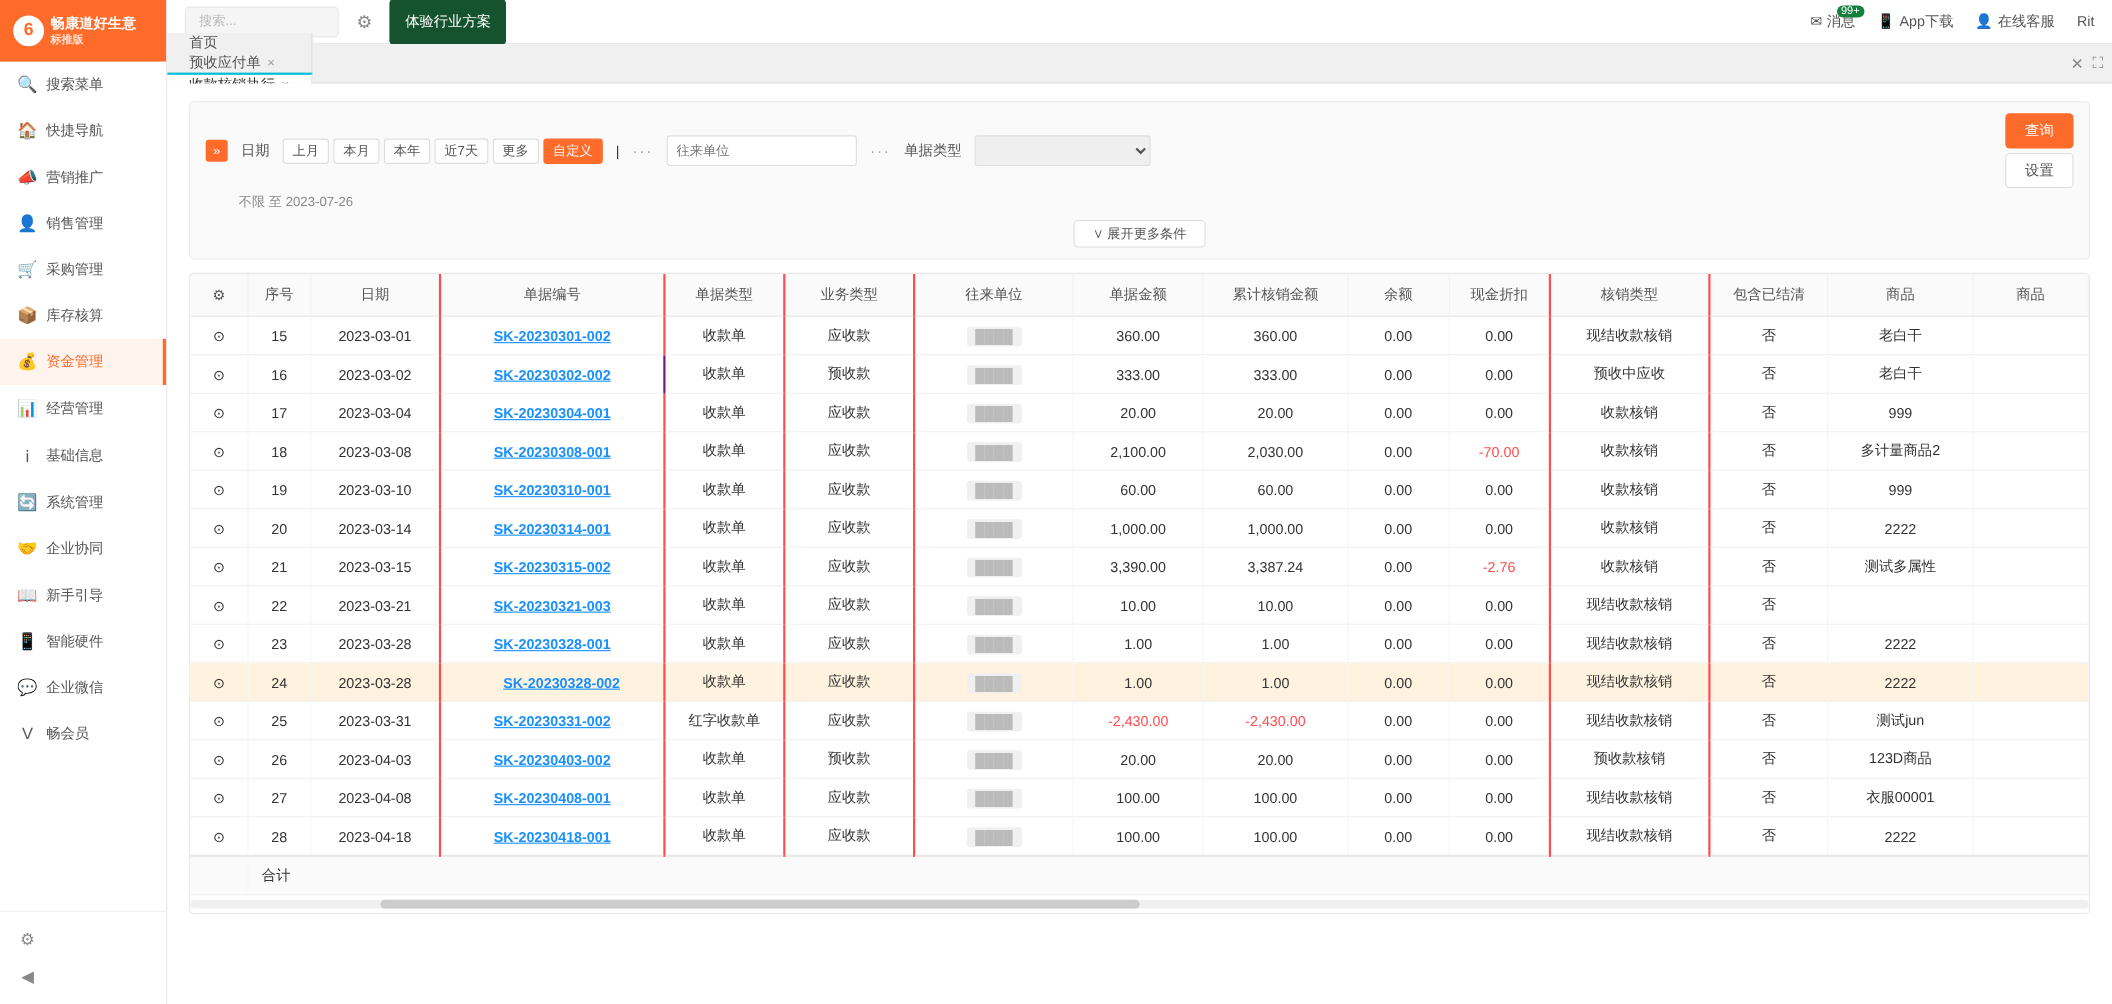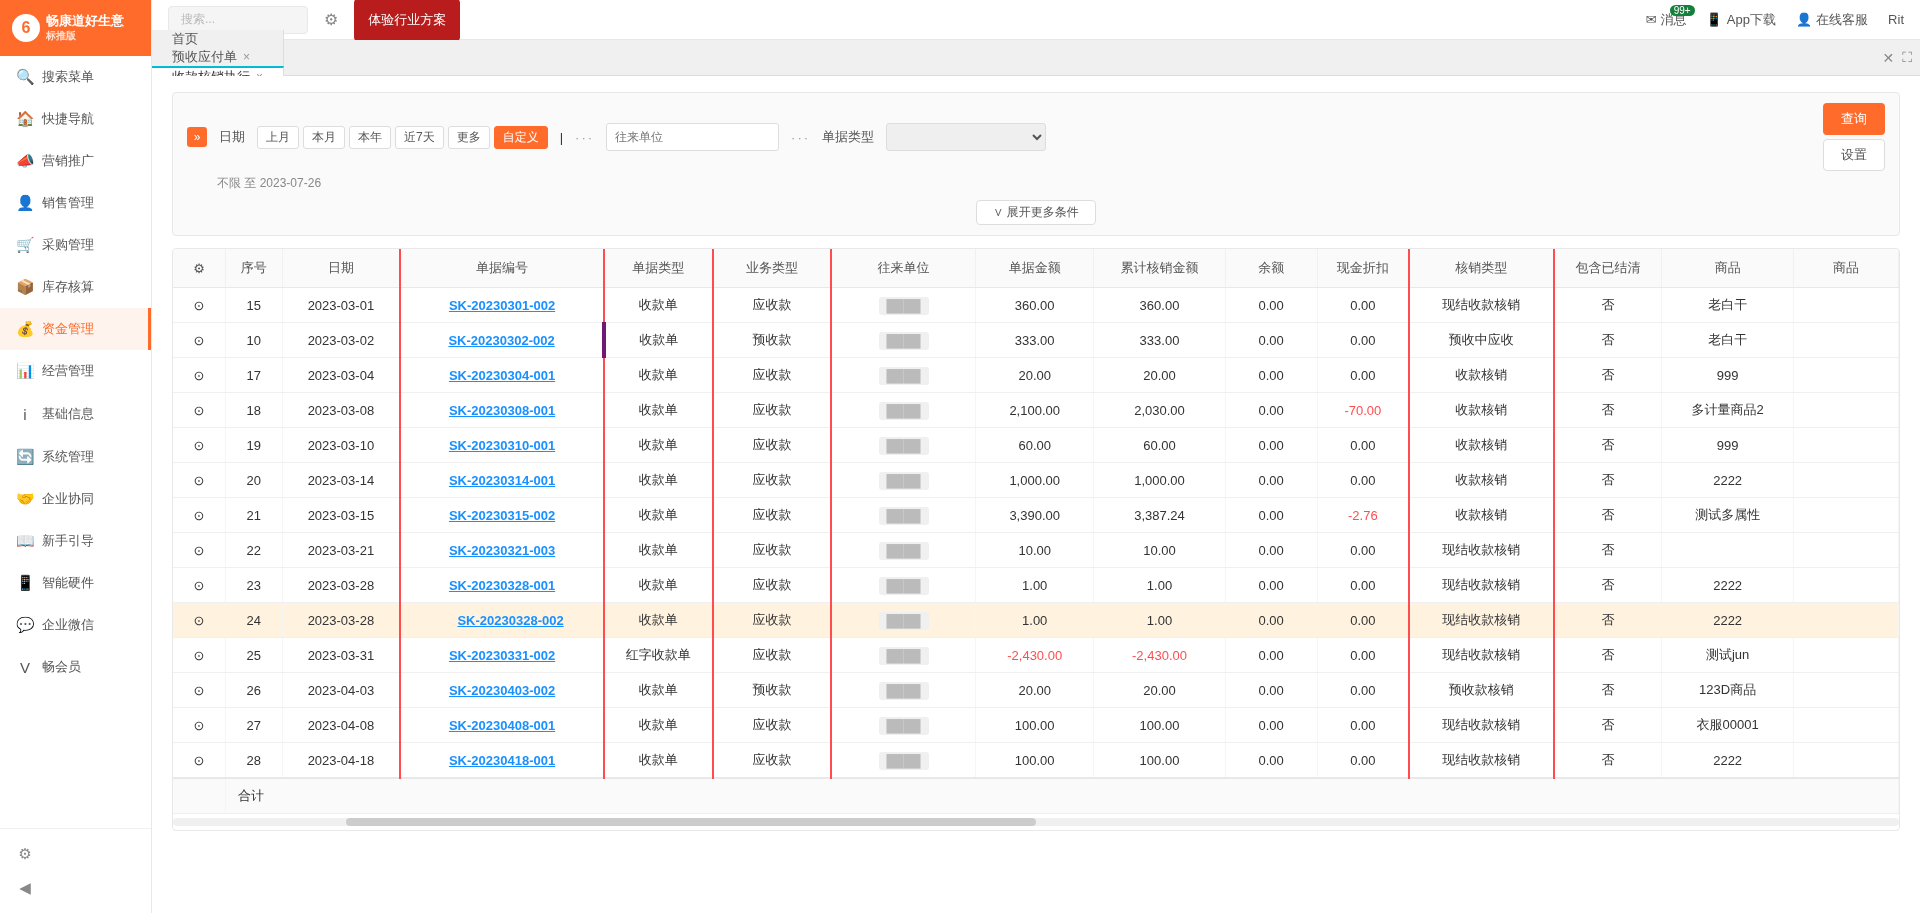--- a/index.html
+++ b/index.html
@@ -18,21 +18,21 @@
     .sidebar-bottom { margin-top: auto; border-top: 1px solid #f0f0f0; padding: 8px 0; }
     .sidebar-bottom-item { display: flex; align-items: center; gap: 8px; padding: 8px 16px; cursor: pointer; color: #888; }
 
     
     .main { flex: 1; display: flex; flex-direction: column; overflow: hidden; }
 
     
     .topbar { background: #fff; border-bottom: 1px solid #e8e8e8; height: 40px; display: flex; align-items: center; padding: 0 16px; gap: 16px; }
     .topbar-search { background: #f5f5f5; border-radius: 4px; padding: 4px 12px; color: #999; font-size: 12px; width: 140px; height: 28px; display: flex; align-items: center; border: 1px solid #e8e8e8; }
     .topbar-gear { color: #888; font-size: 16px; cursor: pointer; }
-    .topbar-btn-orange { background: #b91c1c; color: #fff; border: none; border-radius: 4px; padding: 4px 14px; font-size: 13px; cursor: pointer; height: 42px; }
+    .topbar-btn-orange { background: #14532d; color: #fff; border: none; border-radius: 4px; padding: 4px 14px; font-size: 13px; cursor: pointer; height: 42px; }
     .topbar-right { margin-left: auto; display: flex; align-items: center; gap: 20px; color: #555; font-size: 13px; }
     .topbar-badge { position: relative; }
     .topbar-badge-count { position: absolute; top: -6px; right: -8px; background: #15803d; color: #fff; border-radius: 8px; font-size: 10px; padding: 0 4px; min-width: 16px; text-align: center; }
     .topbar-right-item { display: flex; align-items: center; gap: 4px; cursor: pointer; color: #555; }
 
     
     .tabs { background: #f0f0f0; display: flex; align-items: center; height: 36px; border-bottom: 1px solid #ddd; }
     .tab { padding: 0 20px; height: 100%; display: flex; align-items: center; gap: 6px; cursor: pointer; font-size: 13px; color: #555; border-right: 1px solid #ddd; background: #f0f0f0; }
     .tab.active { background: #fff; color: #333; font-weight: 500; border-top: 2px solid #00bcd4; }
     .tab-close { color: #999; font-size: 12px; cursor: pointer; }
@@ -287,23 +287,23 @@
     <td style="width:100px;" class="">360.00</td>
     <td style="width:70px;">0.00</td>
     <td style="width:70px;" class="">0.00</td>
     <td style="width:110px;border-left:2px solid #ff4d4f;border-right:2px solid #ff4d4f;">现结收款核销</td>
     <td style="width:80px;">否</td>
     <td style="width:100px;">老白干</td>
     <td style="width:80px;"></td>
   </tr>
               <tr>
     <td style="width:40px;">⊙</td>
-    <td style="width:40px;">10</td>
+    <td style="width:40px;">16</td>
     <td style="width:90px;">2023-03-02</td>
-    <td style="width:155px;border-left:2px solid #ff4d4f;border-right:4px solid #701a75;">
+    <td style="width:155px;border-left:2px solid #ff4d4f;border-right:2px solid #701a75;">
       <a class="link">SK-20230302-002</a>
     </td>
     <td style="width:80px;">收款单</td>
     <td style="width:90px;border-left:2px solid #ff4d4f;border-right:2px solid #ff4d4f;">预收款</td>
     <td style="width:110px;"><span class="text-gray">████</span></td>
     <td style="width:90px;" class="">333.00</td>
     <td style="width:100px;" class="">333.00</td>
     <td style="width:70px;">0.00</td>
     <td style="width:70px;" class="">0.00</td>
     <td style="width:110px;border-left:2px solid #ff4d4f;border-right:2px solid #ff4d4f;">预收中应收</td>

